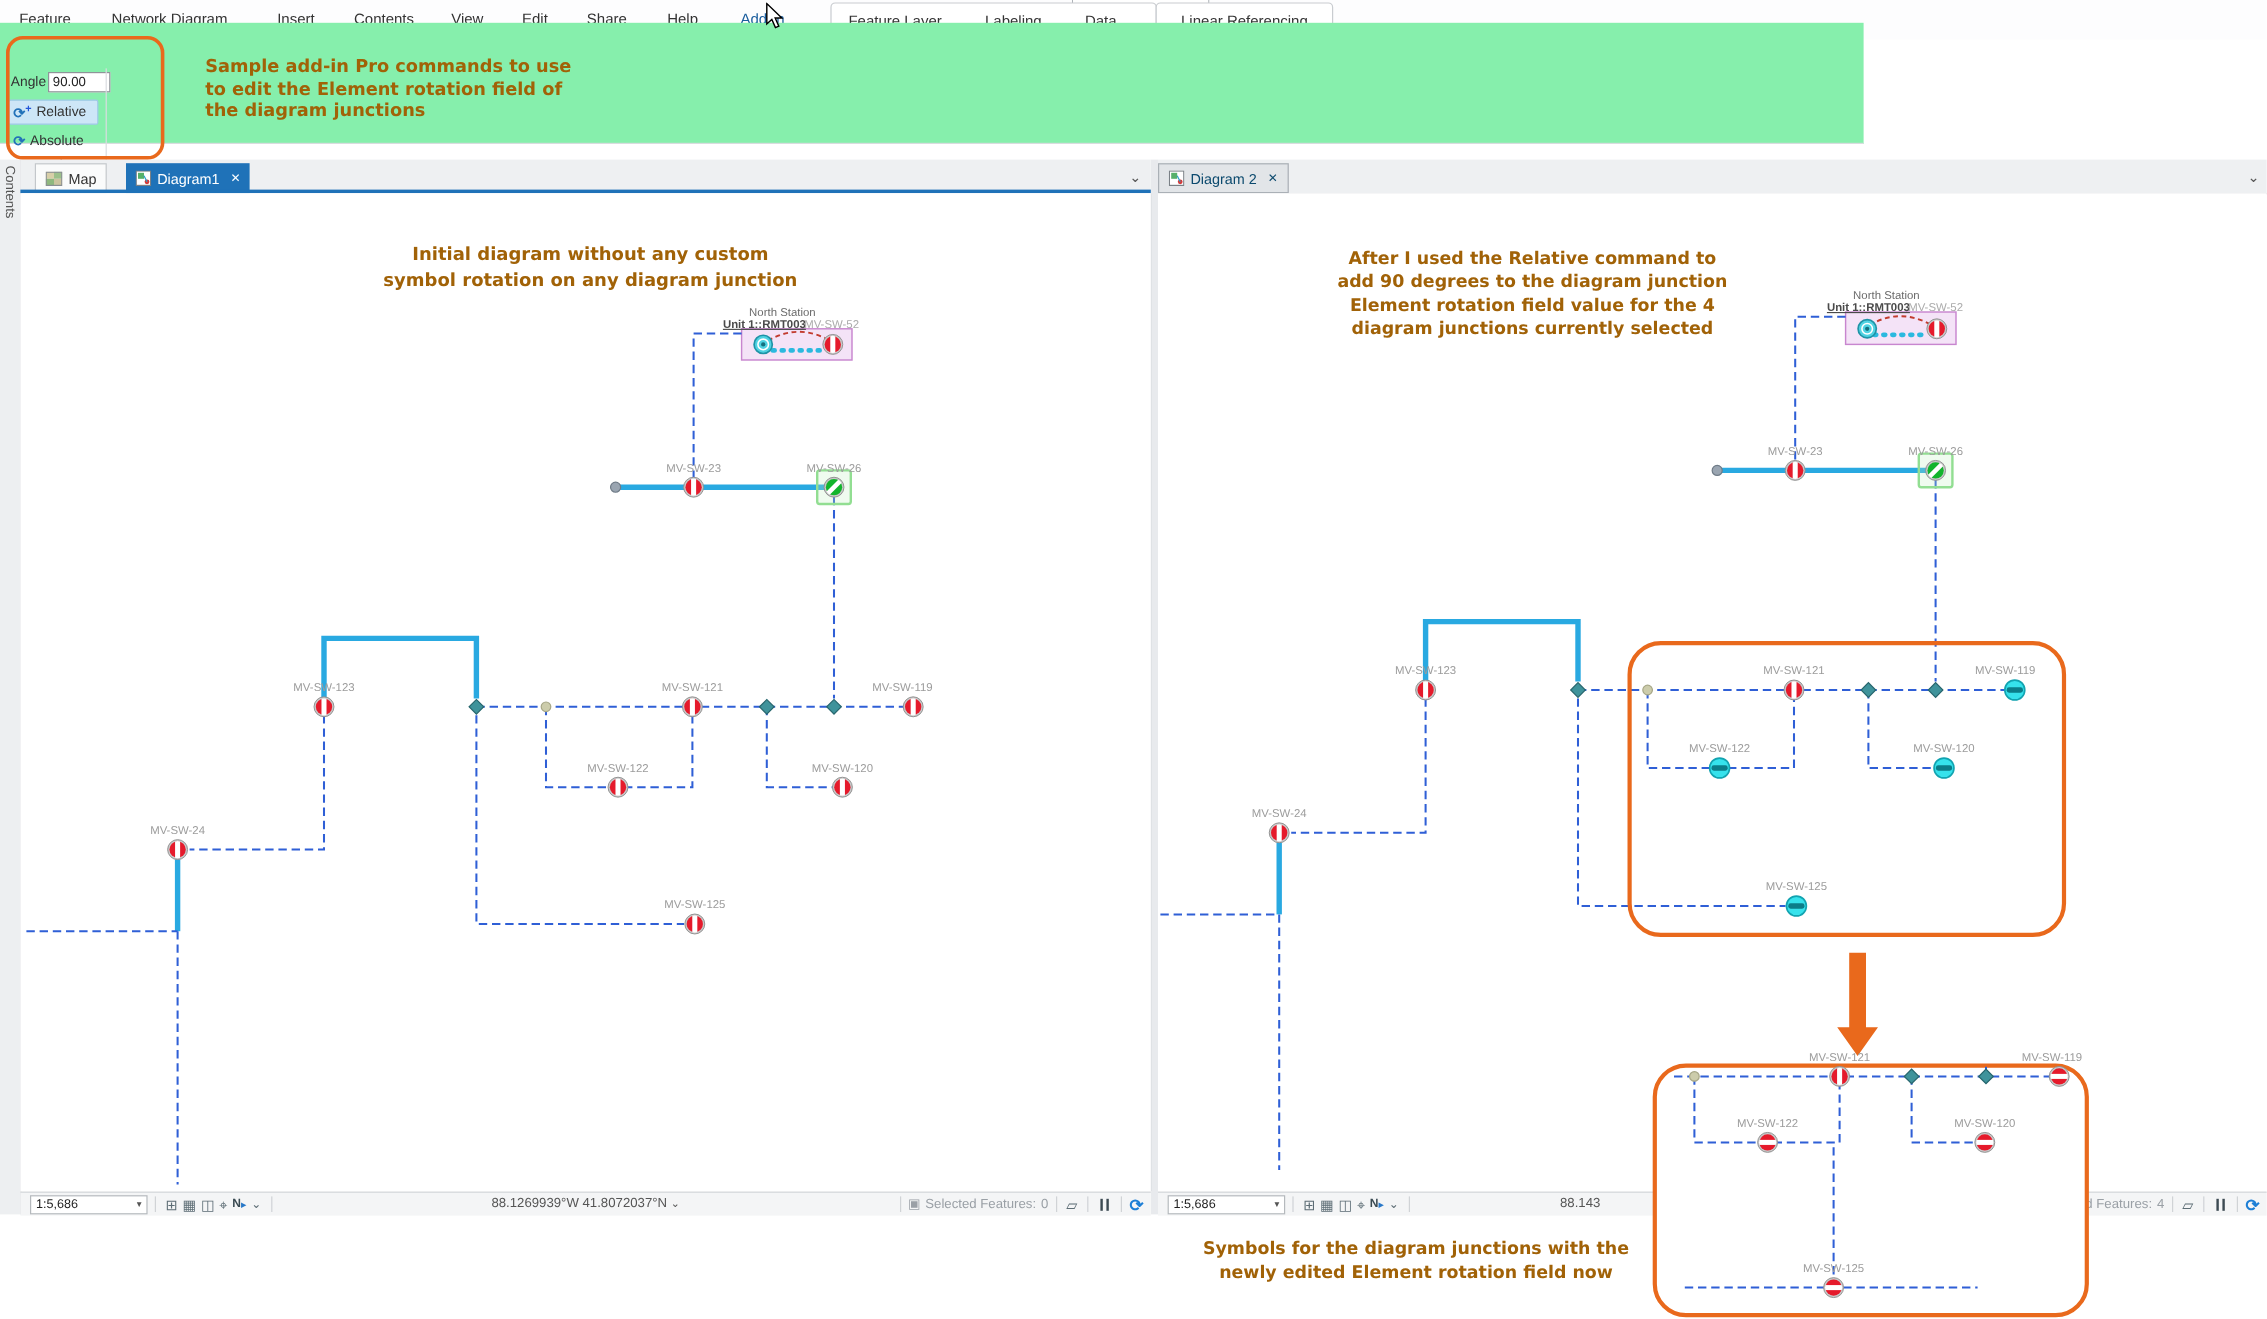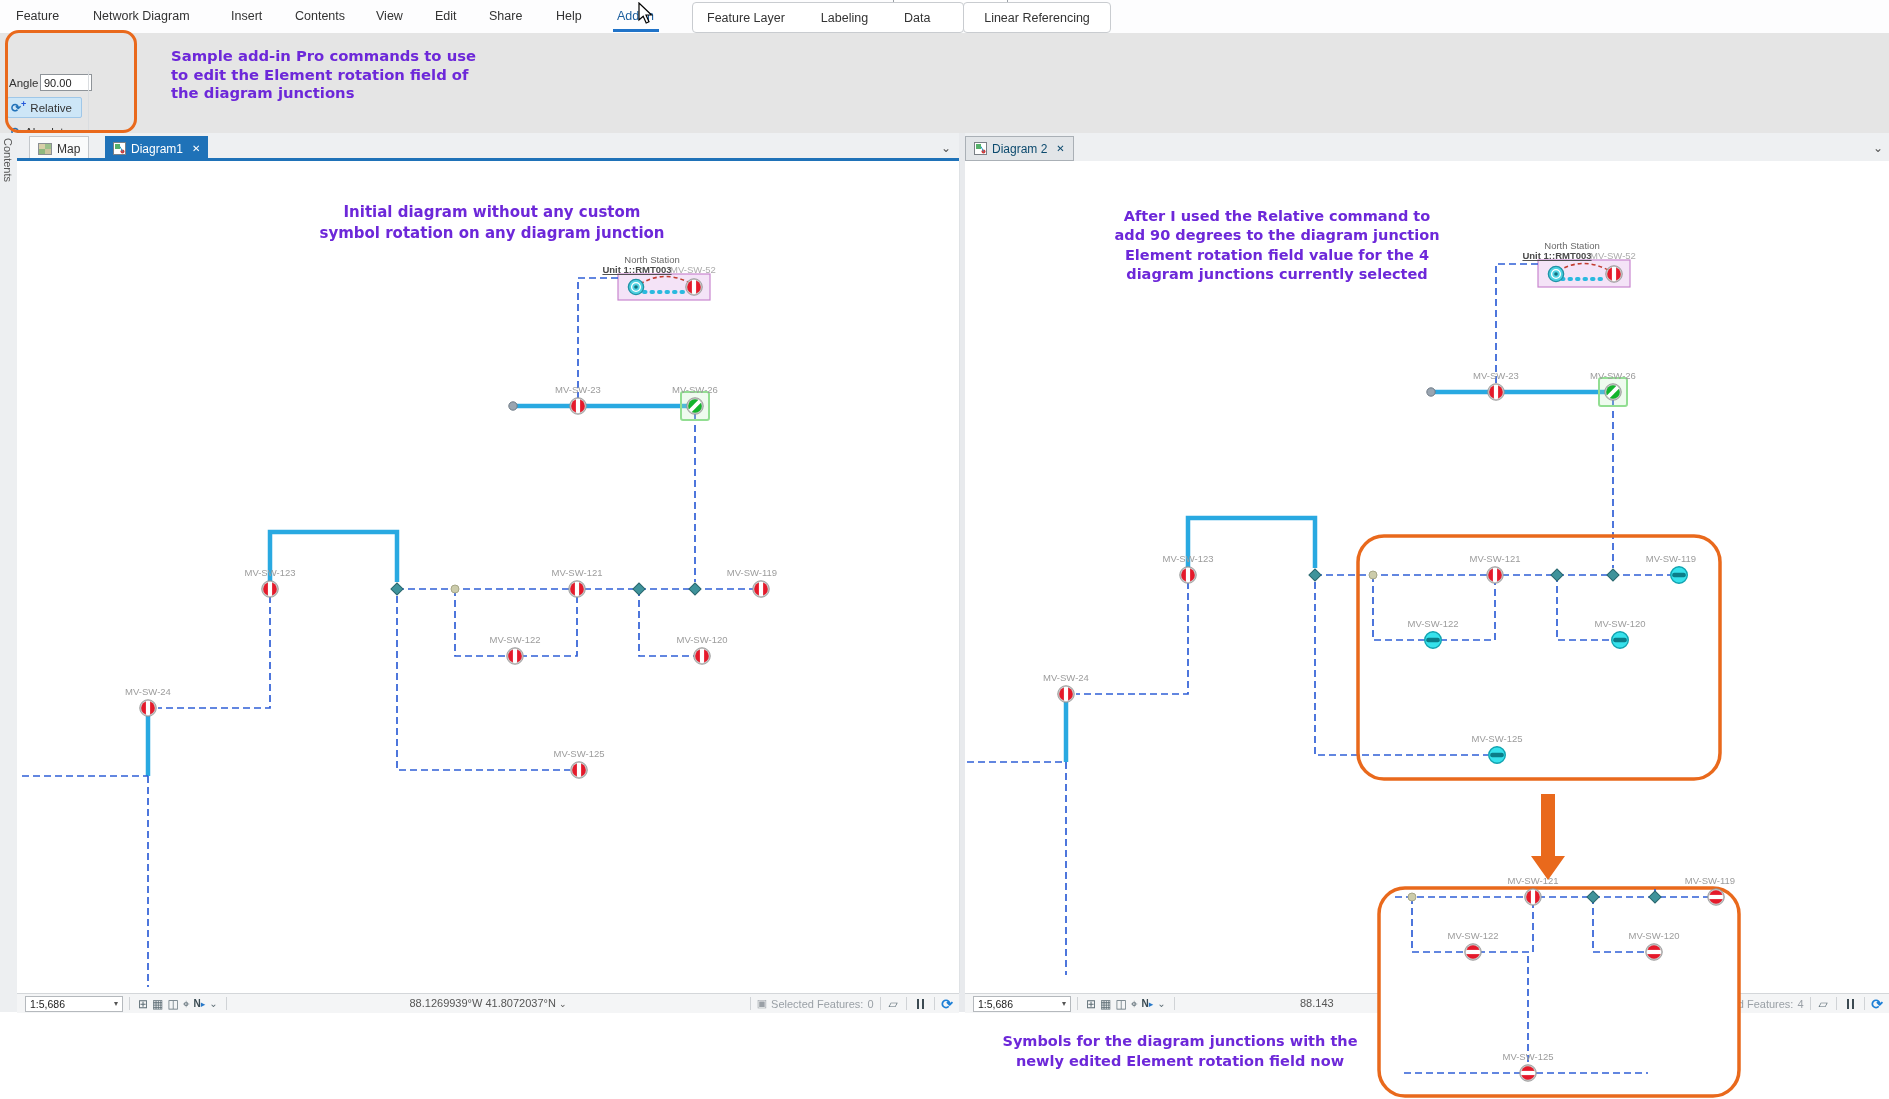--- a/index.html
+++ b/index.html
@@ -9,34 +9,34 @@
   
   .menubar{left:0;top:0;width:1889px;height:33px;background:#fdfdfe}
   .menu-item{position:absolute;top:9px;font-size:12.5px;color:#333;white-space:nowrap;cursor:default}
   .menu-item.active{color:#1b5e9e}
   .addin-underline{left:613px;top:29px;width:46px;height:3px;background:#2073c8}
   .grp-box{top:2px;height:29px;background:#fff;border:1px solid #c9ccd0;border-radius:4px;
            display:flex;align-items:center;font-size:12.5px;color:#333}
   .frag-box{left:893px;top:0;width:113px;height:5px;border:1px solid #9aa0a6;border-top:none;
             border-radius:0 0 4px 4px;background:#fff}
   
-  .ribbon{left:0;top:33px;width:1889px;height:100px;background:#e5e5e5;border-bottom:1px solid #d9dcdf}
+  .ribbon{left:0;top:19px;width:1553px;height:100px;background:#86efac;border-bottom:1px solid #d9dcdf}
   .angle-label{left:9px;top:44px;font-size:11.5px;color:#333}
   .angle-input{left:40px;top:41px;width:44px;height:15px;border:1px solid #8f9499;background:#fff;
                font-size:11px;color:#222;padding:0 3px;font-family:Liberation Sans, sans-serif}
   .cmd-btn{left:7px;width:70px;height:19px;display:flex;align-items:center;gap:4px;font-size:11.5px;
            color:#333;padding-left:3px;border:1px solid transparent;border-radius:2px}
   .cmd-btn.hl{background:#cde6f7;border-color:#9fc7e8}
   .rot-glyph{color:#2272b9;font-size:12px;font-weight:bold;line-height:12px}
   .rot-plus{color:#2256d9;font-size:9px;font-weight:bold;margin-left:-4px;margin-top:-7px}
   .group-label{left:0;top:113px;width:88px;text-align:center;font-size:11px;color:#5a5f64}
   .panel-divider{left:88px;top:38px;width:1px;height:90px;background:#dadde0}
   .orange-frame{left:5px;top:30px;width:126px;height:97px;border:3.5px solid #e9691c;border-radius:14px;z-index:5}
   
-  .annot{color:#6d28d9;font-weight:bold;font-family:"DejaVu Sans","Liberation Sans",sans-serif;
+  .annot{color:#a16207;font-weight:bold;font-family:"DejaVu Sans","Liberation Sans",sans-serif;
          white-space:pre-line;z-index:60}
   .annot.ribbon-note{left:171px;top:47px;width:330px;font-size:14.8px;line-height:18.5px;text-align:left}
   .annot.left-note{left:292px;top:202px;width:400px;font-size:15px;line-height:21px;text-align:center}
   .annot.right-note{left:1077px;top:207px;width:400px;font-size:14.5px;line-height:19.3px;text-align:center}
   .annot.bottom-note{left:980px;top:1031px;width:400px;font-size:14.5px;line-height:20px;text-align:center}
   
   .contents-strip{left:0;top:133px;width:17px;height:879px;background:#edeff1;border-right:1px solid #d2d5d8}
   .contents-strip div{writing-mode:vertical-rl;font-size:11px;color:#555;padding-top:5px;margin-left:2px}
   .pane-divider{left:959px;top:133px;width:6px;height:879px;background:#e8eaed}
   .tabbar{top:133px;height:28px;background:#eef0f2}

